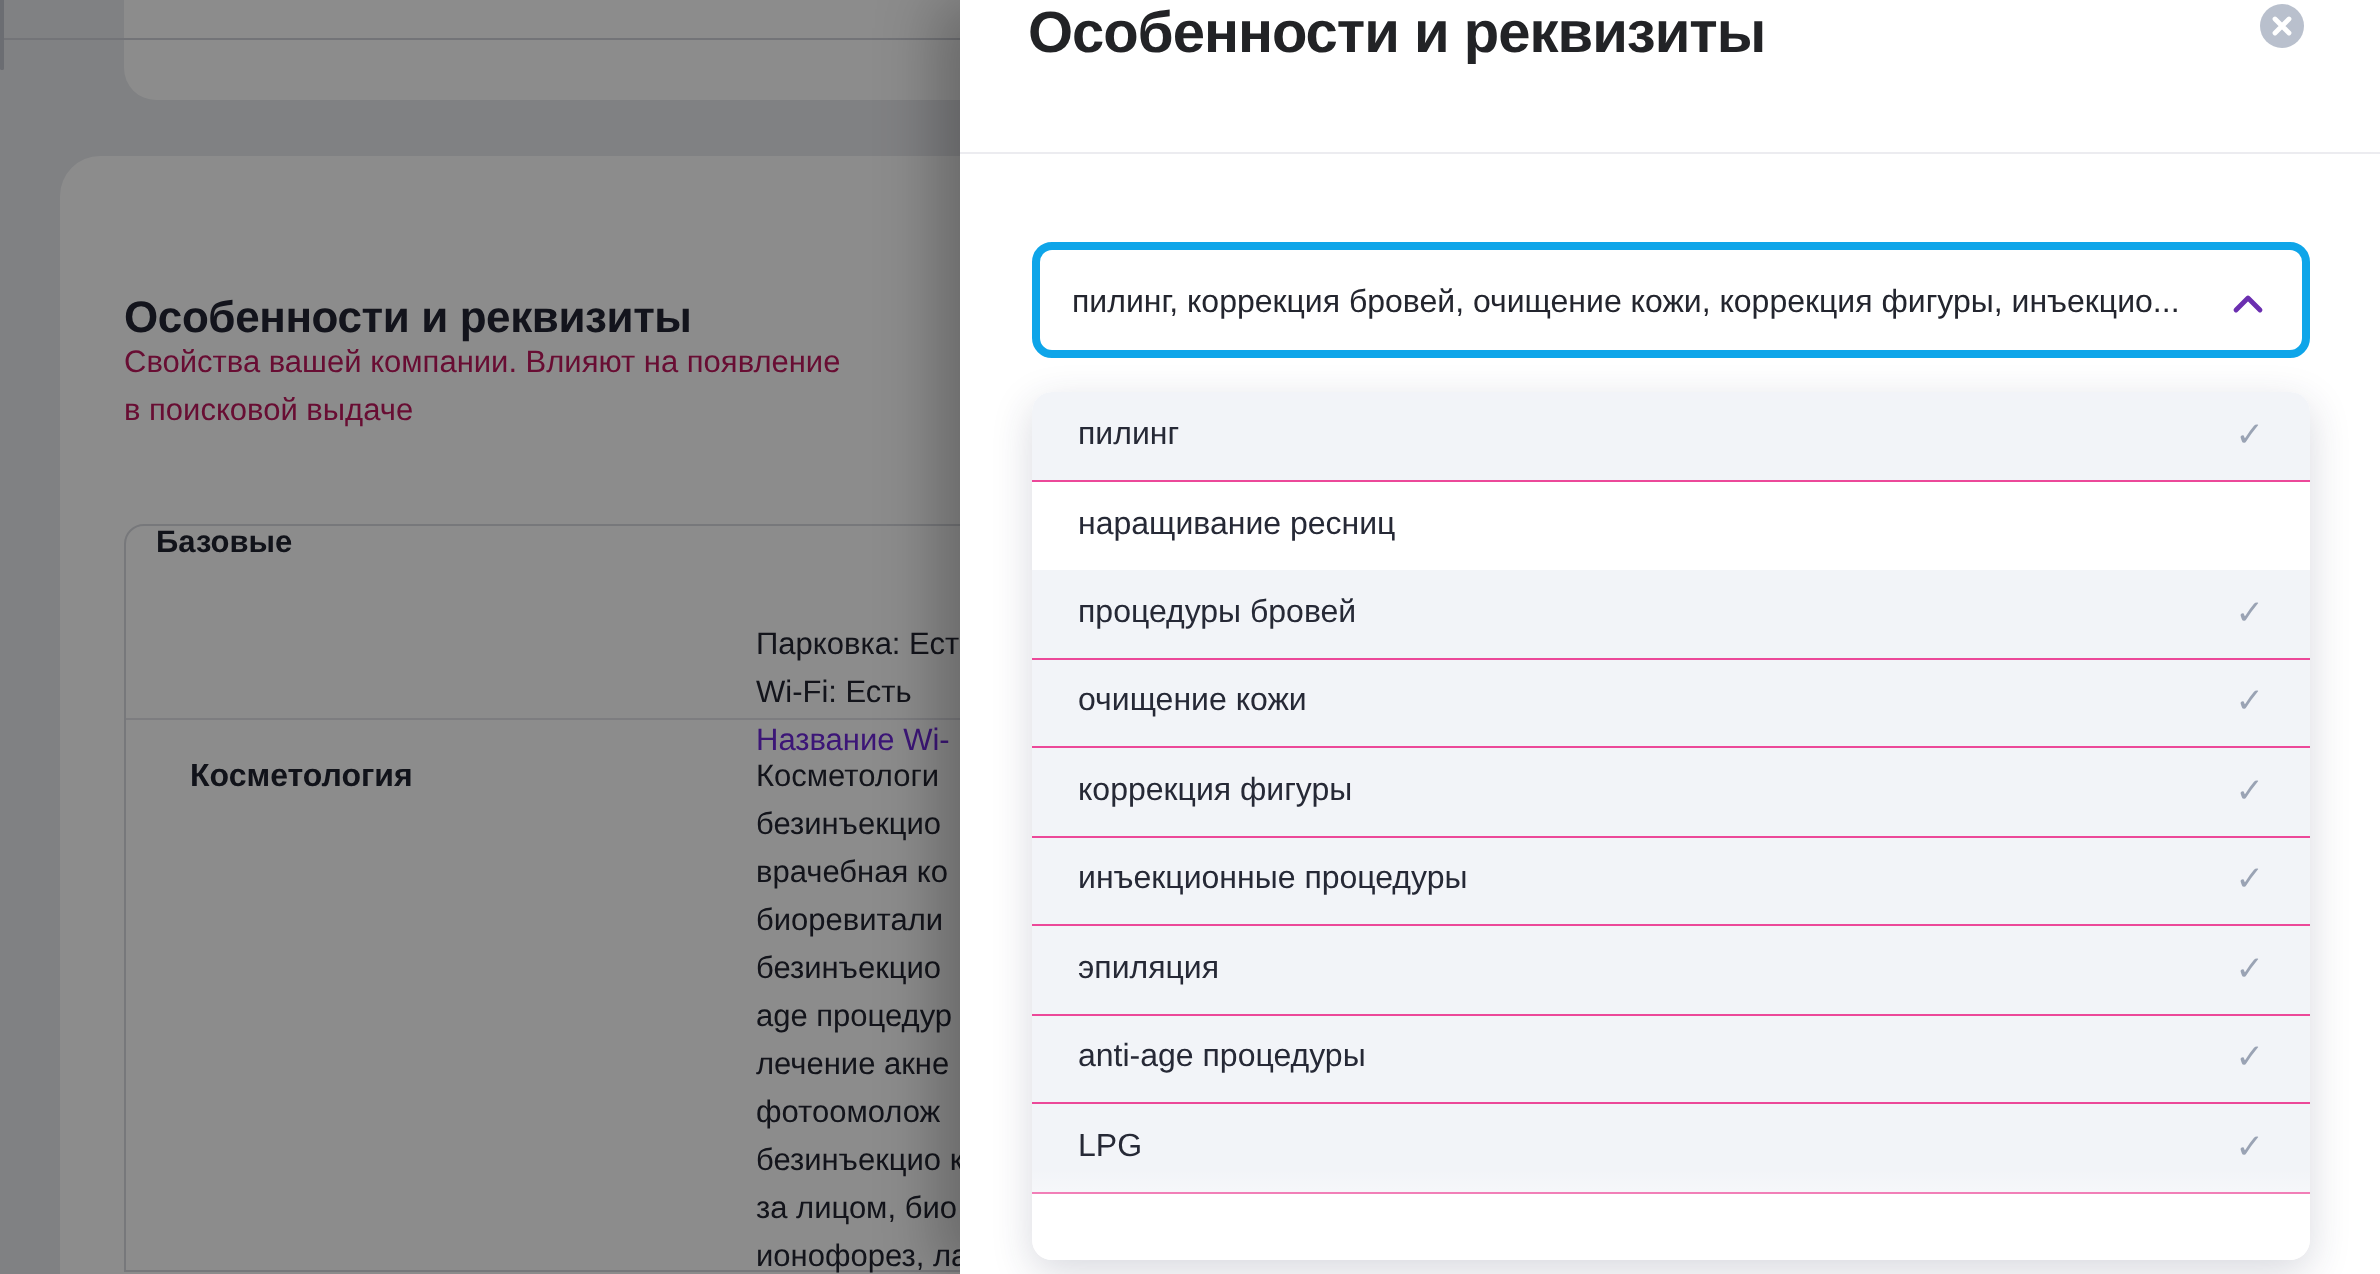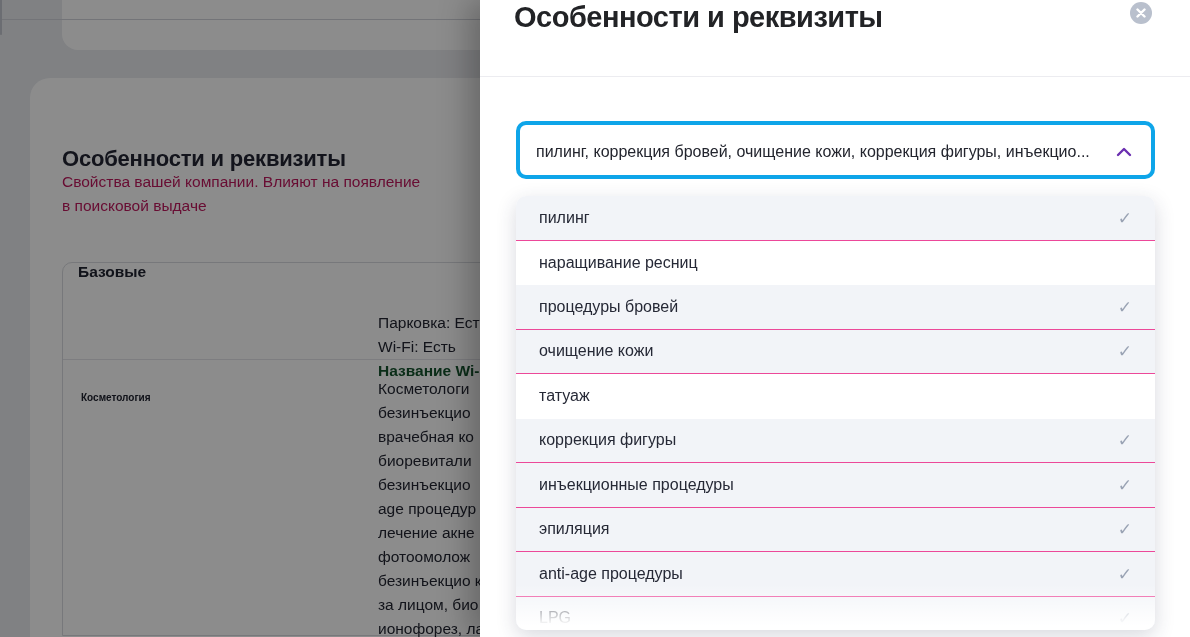--- a/index.html
+++ b/index.html
@@ -20,26 +20,26 @@
   .card-b { position:absolute; left:30px; top:78px; width:1130px; height:600px;
             background:#fff; border-radius:20px; }
   .bg-title { position:absolute; left:62px; top:146px; font-size:22px; font-weight:700;
               color:#232634; letter-spacing:-0.2px; }
   .bg-desc { position:absolute; left:62px; top:170px; font-size:15.5px; color:#be185d;
              line-height:24px; }
 
   .bg-table { position:absolute; left:62px; top:262px; width:1066px; height:374px;
               background:#fff; border:1px solid #d9dbe0; border-radius:10px 10px 0 0; }
   .t-label1 { position:absolute; left:15px; top:0; font-size:15.5px; font-weight:700; color:#202330; }
-  .t-label2 { position:absolute; left:18px; top:117px; font-size:10px; font-weight:700; color:#202330;margin-top:12px; }
+  .t-label2 { position:absolute; left:32px; top:117px; font-size:16px; font-weight:700; color:#202330; }
   .t-div { position:absolute; left:0; right:0; top:96px; border-top:1px solid #e3e4e9; }
   .t-val1 { position:absolute; left:315px; top:14px; line-height:24px; font-size:15.5px; color:#232632; white-space:nowrap;margin-top:34px; }
   .t-val2 { position:absolute; left:315px; top:114px; line-height:24px; font-size:15.5px; color:#232632; white-space:nowrap; }
   .bg-line { height:24px; white-space:nowrap; }
-  .bg-line.link span { color:#14532d; font-weight:700; }
+  .bg-line.link span { color:#6d28d9; font-weight:400; }
 
   
   .overlay { position:absolute; inset:0; background:rgba(0,0,0,0.45); z-index:10; }
 
   
   .modal { position:absolute; left:480px; top:0; width:710px; height:637px; background:#fff;
            z-index:20; box-shadow:-12px 0 28px rgba(0,0,0,0.25); }
   .modal-title { position:absolute; left:34px; top:-3px; font-size:29px; line-height:40px;
                  font-weight:700; color:#222326; letter-spacing:-0.5px; }
   .close-btn { position:absolute; left:650px; top:2px; width:22px; height:22px; border-radius:50%;
@@ -174,24 +174,20 @@
 
         </div>
         <div class="option selected">
           <span>процедуры бровей</span>
           <span class="check">✓</span>
         </div>
         <div class="option selected">
           <span>очищение кожи</span>
           <span class="check">✓</span>
         </div>
-        <div class="option">
-          <span>татуаж</span>
-
-        </div>
         <div class="option selected">
           <span>коррекция фигуры</span>
           <span class="check">✓</span>
         </div>
         <div class="option selected">
           <span>инъекционные процедуры</span>
           <span class="check">✓</span>
         </div>
         <div class="option selected">
           <span>эпиляция</span>

